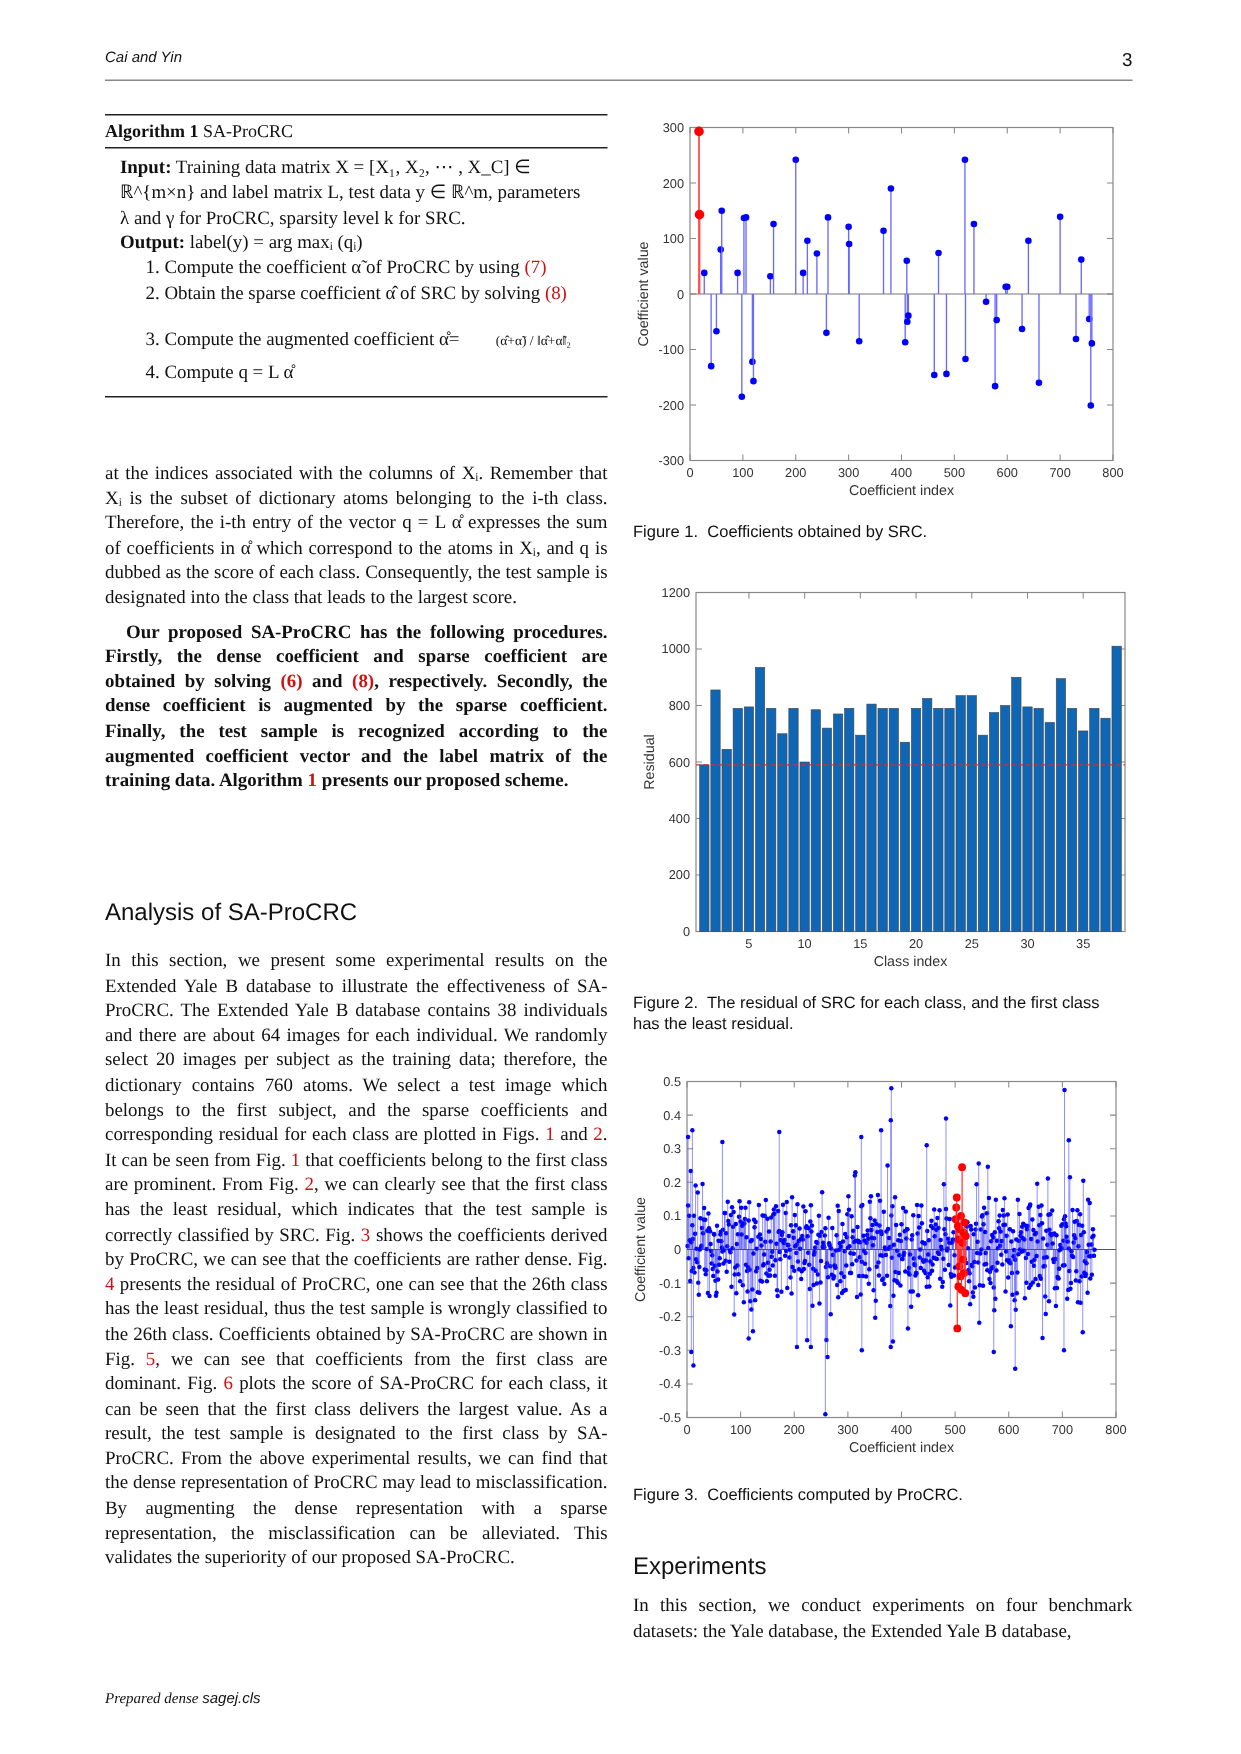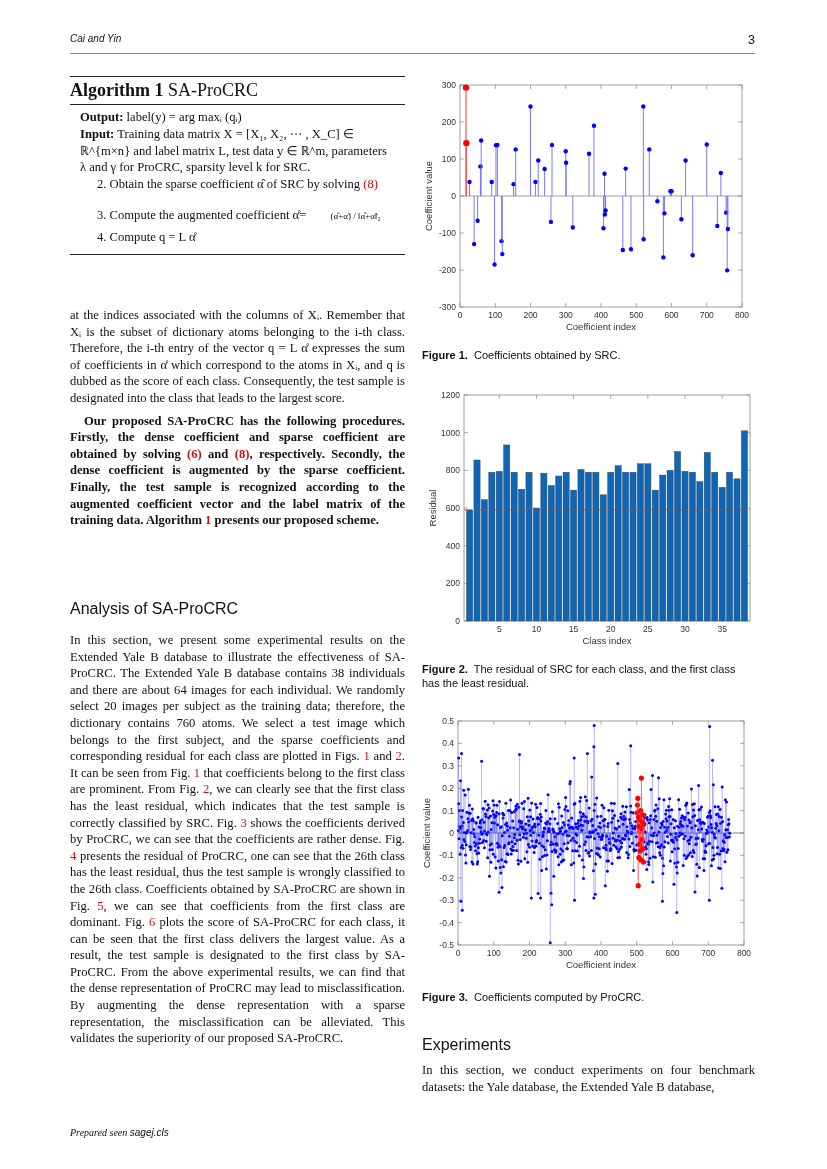--- a/index.html
+++ b/index.html
@@ -3,59 +3,62 @@
 <meta charset="utf-8">
 <style>
   html,body{margin:0;padding:0;background:#fff;}
   body{width:827px;height:1169px;position:relative;overflow:hidden;font-family:"Liberation Serif",serif;color:#111;}
   .hdr-left{position:absolute;left:70px;top:33px;font-family:"Liberation Sans",sans-serif;font-style:italic;font-size:10px;}
   .hdr-right{position:absolute;right:72px;top:33px;font-family:"Liberation Sans",sans-serif;font-size:12.5px;}
   .hdr-rule{position:absolute;left:70px;right:72px;top:53px;height:1px;background:#888;}
   .col{position:absolute;font-size:12.6px;line-height:16.6px;text-align:justify;}
   .algo{position:absolute;left:70px;top:76px;width:335px;}
   .algo .top{border-top:1.3px solid #222;}
-  .algo .title{font-size:18px;padding:3px 0 3px 0;border-bottom:0.8px solid #222;}
+  .algo .title{font-size:12px;padding:3px 0 3px 0;border-bottom:0.8px solid #222;}
   .algo .title b{font-weight:bold;}
   .algo .body{padding:4px 0 6px 10px;font-size:12.6px;line-height:16.8px;}
   .algo .step{padding-left:17px;}
   .algo .bot{border-top:0.8px solid #222;margin-top:2px;}
   .red{color:#d01010;}
   p{margin:0;}
   .indent{text-indent:14px;font-weight:bold;}
   h2{font-family:"Liberation Sans",sans-serif;font-size:16px;font-weight:normal;margin:0;position:absolute;}
   .cap{position:absolute;font-family:"Liberation Sans",sans-serif;font-size:11px;line-height:14px;}
-  .cap b{font-weight:bold;}
+  .cap b{font-weight:normal;}
   .fig{position:absolute;}
   .footer{position:absolute;left:70px;top:1127px;font-size:10px;font-style:italic;}
   .footer span{font-family:"Liberation Sans",sans-serif;font-style:italic;}
   svg text{font-family:"Liberation Sans",sans-serif;fill:#333;}
 </style>
 </head>
 <body>
 
 <div class="hdr-left">Cai and Yin</div>
 <div class="hdr-right">3</div>
 <div class="hdr-rule"></div>
 
 <div class="algo">
   <div class="top"></div>
   <div class="title">
     <b>Algorithm 1</b>
     <span>SA-ProCRC</span>
   </div>
   <div class="body">
     <div>
-      <b>Output:</b>
-      <span>label(y) = arg maxᵢ (qᵢ)</span>
-    </div>
-    <div>
       <b>Input:</b>
       <span>Training data matrix X = [X₁, X₂, ⋯ , X_C] ∈</span><br>
       <span>ℝ^{m×n} and label matrix L, test data y ∈ ℝ^m, parameters</span><br>
       <span>λ and γ for ProCRC, sparsity level k for SRC.</span>
+    </div>
+    <div>
+      <b>Output:</b>
+      <span>label(y) = arg maxᵢ (qᵢ)</span>
+    </div>
+    <div class="step">
+      <span>1. Compute the coefficient α̃ of ProCRC by using </span><span class="red">(7)</span>
     </div>
     <div class="step">
       <span>2. Obtain the sparse coefficient α̂ of SRC by solving </span><span class="red">(8)</span>
     </div>
     <div class="step" style="margin-top:14px;">
       <span>3. Compute the augmented coefficient α̊= </span><span style="font-size:9px;margin-left:21px;">(α̂+α̃) / ‖α̂+α̃‖₂</span>
     </div>
     <div class="step" style="margin-top:4px;">
       <span>4. Compute q = L α̊</span>
     </div>
@@ -1952,13 +1955,13 @@
     <line x1="223.9" x2="223.9" y1="121" y2="112.03999999999999" stroke="#ff3030" stroke-width="0.8"></line>
     <circle cx="223.9" cy="112.03999999999999" r="2.6" fill="#ff0000"></circle>
   </svg>
 <div class="cap" style="left:422px;top:990px;width:330px;"><b>Figure 3.</b>&nbsp; <span>Coefficients computed by ProCRC.</span></div>
 
 <h2 style="left:422px;top:1036px;">Experiments</h2>
 <div class="col" style="left:422px;top:1062px;width:333px;">
   <p>In this section, we conduct experiments on four benchmark datasets: the Yale database, the Extended Yale B database,</p>
 </div>
 
-<div class="footer"><span style="font-family:'Liberation Serif',serif;">Prepared seen</span> <span>sagej.cls</span></div>
+<div class="footer"><span style="font-family:'Liberation Serif',serif;">Prepared dense</span> <span>sagej.cls</span></div>
 
 </body></html>

